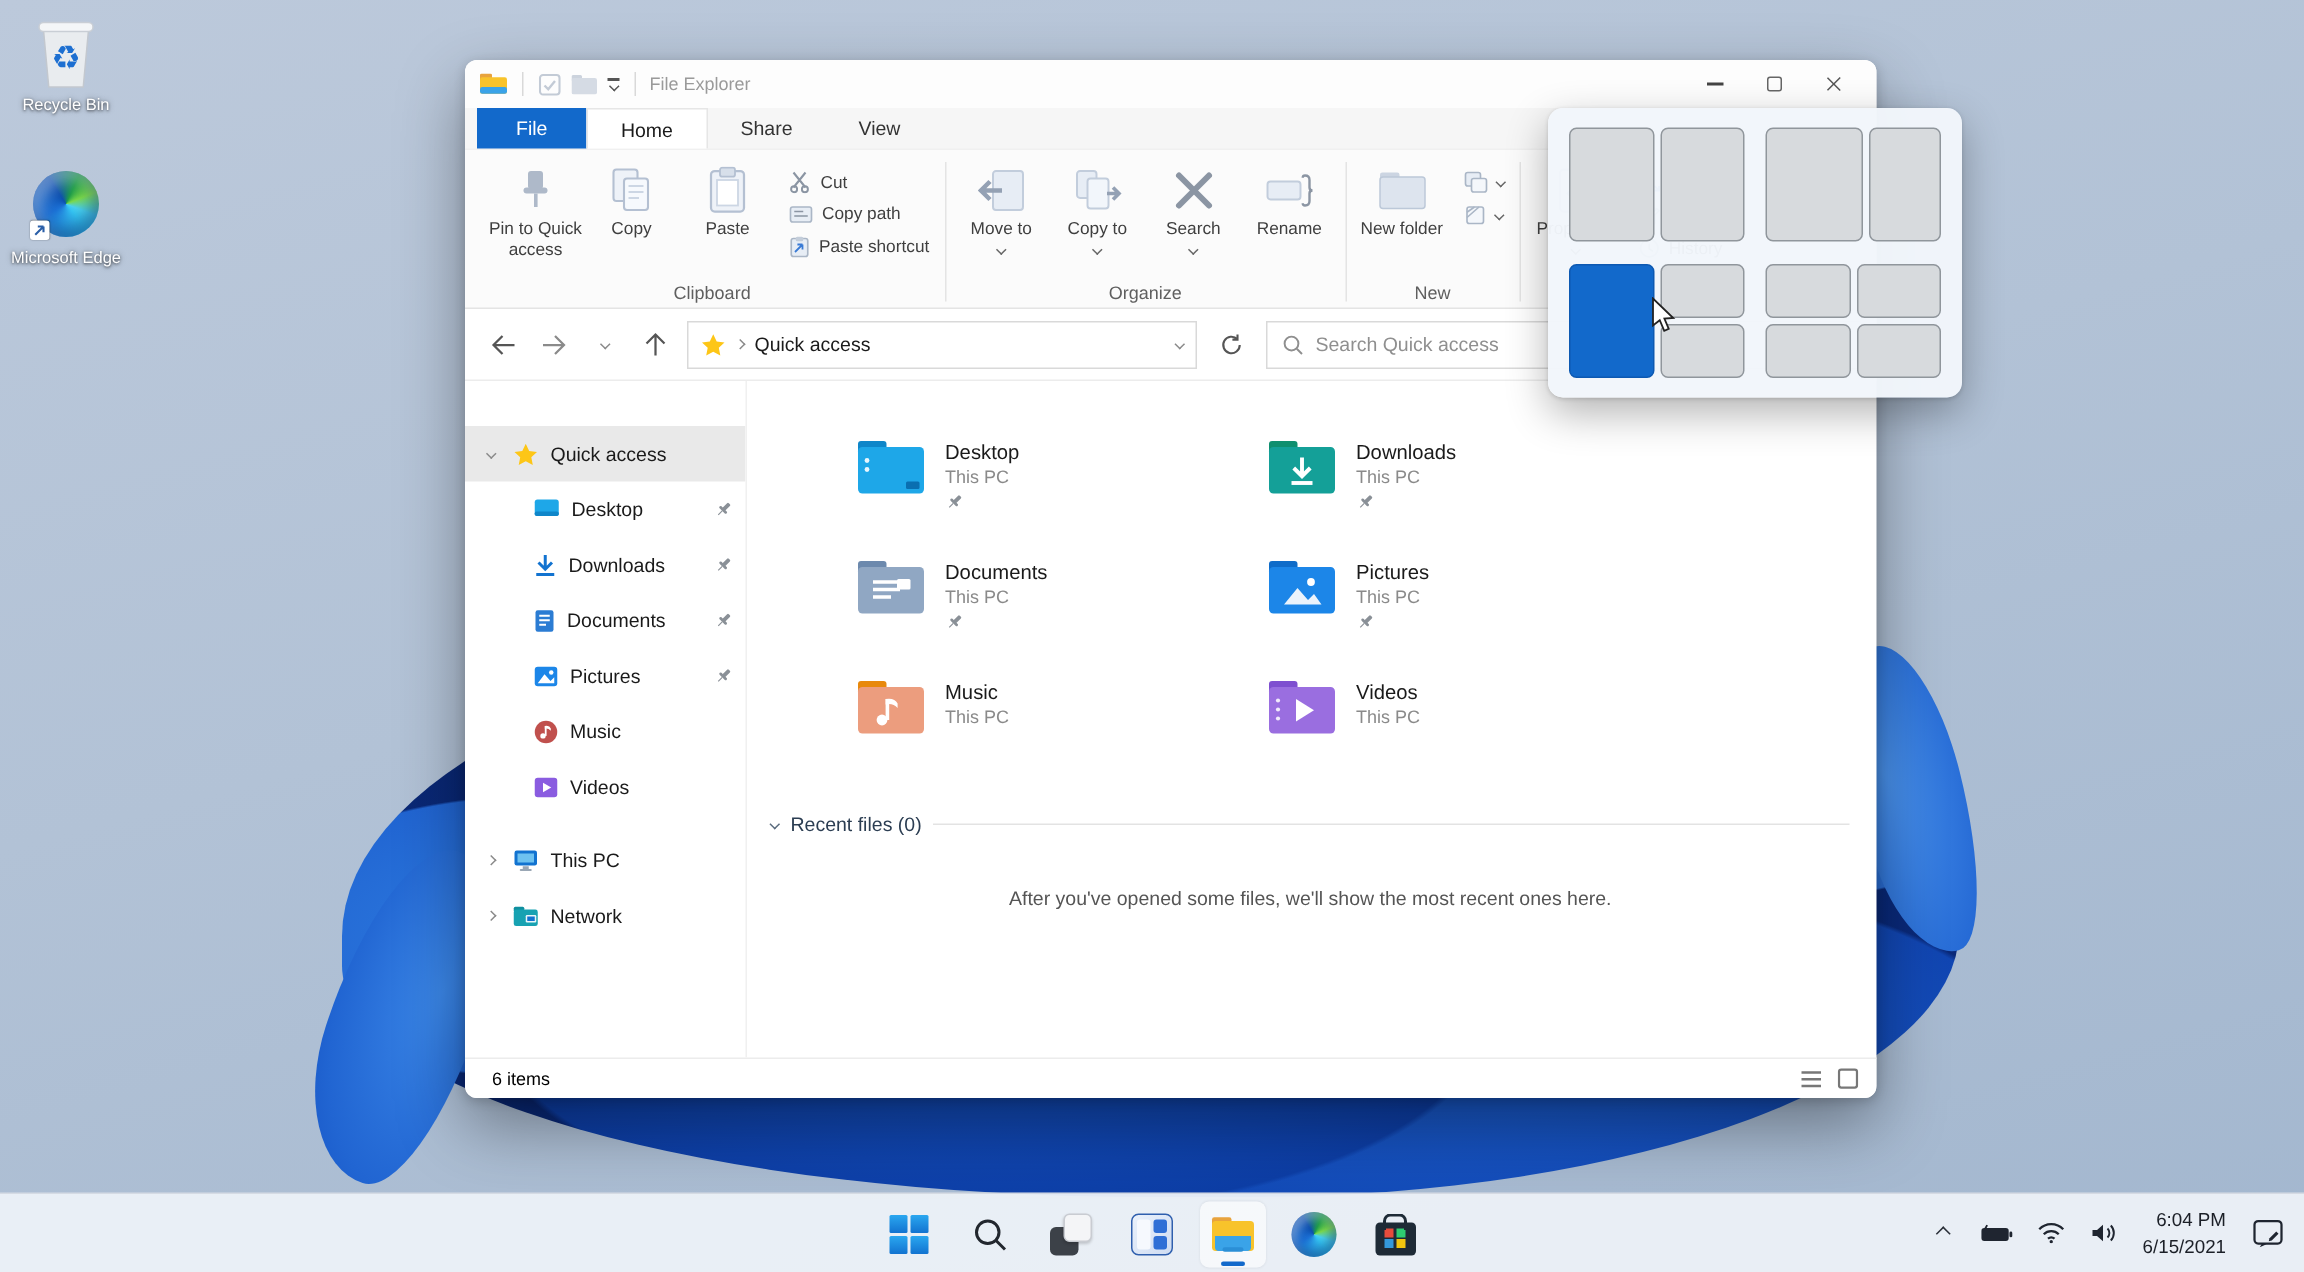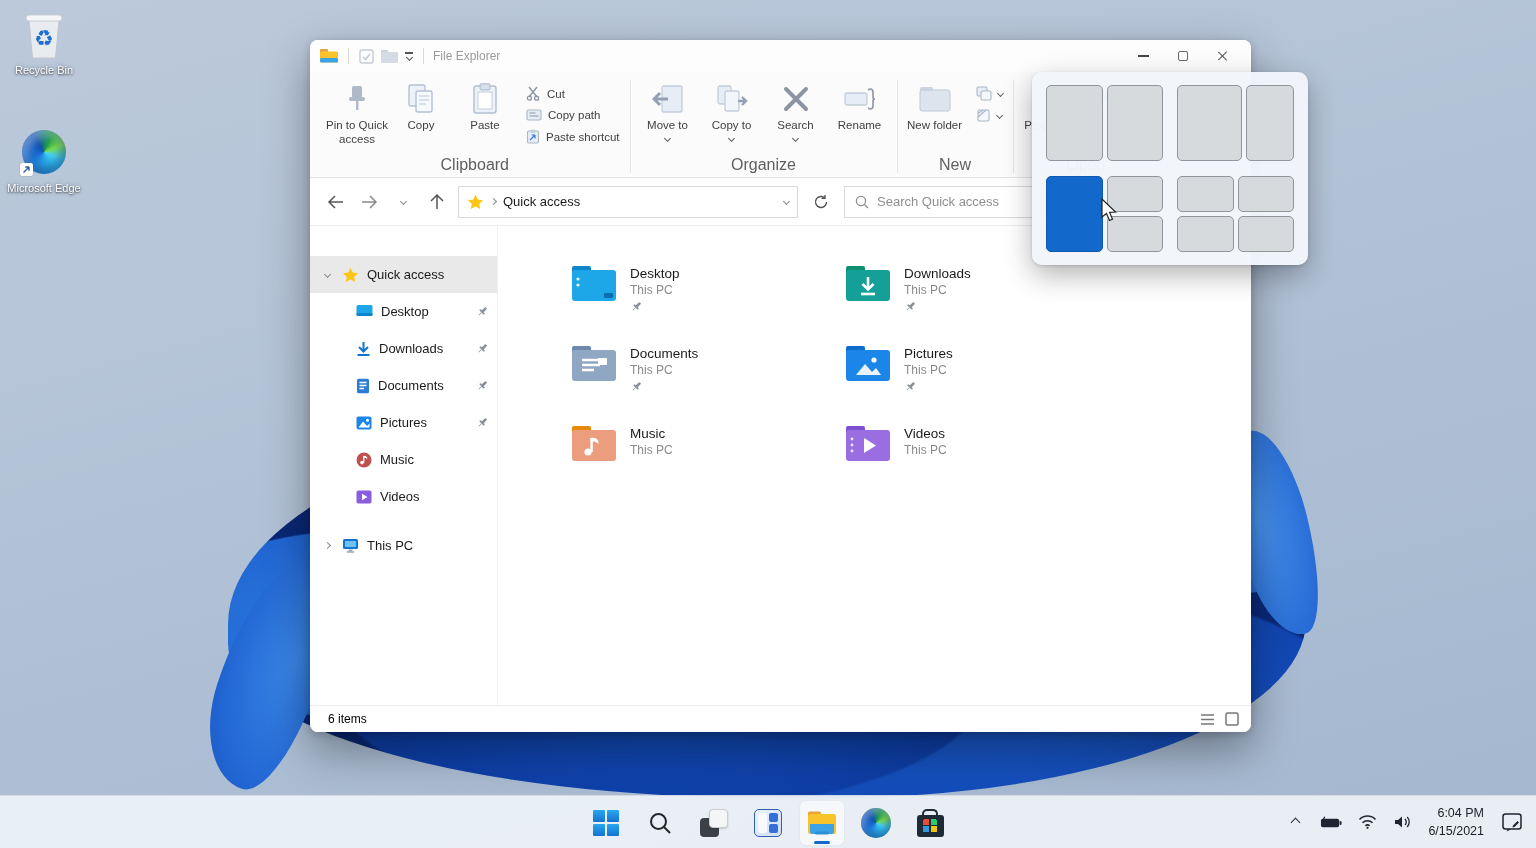--- a/index.html
+++ b/index.html
@@ -50,21 +50,21 @@
   .caption-glyph-close::before { transform:rotate(45deg); } .caption-glyph-close::after { transform:rotate(-45deg); }
 
   .tabstrip { height:28px; background:#f6f6f6; display:flex; align-items:stretch; padding-left:8px; flex:0 0 auto; border-bottom:1px solid #f0f0f0; }
   .tab { padding:0 22px; display:flex; align-items:center; font-size:13px; color:#333; }
   .tab.file { background:#1269cb; color:#fff; padding:0 26px; }
   .tab.active { background:#fff; color:#1a1a1a; border:1px solid #e6e6e6; border-bottom:none; }
 
   .ribbon { height:106px; background:#fbfbfb; border-bottom:1px solid #e4e4e4; display:flex; padding:4px 4px 0 10px; flex:0 0 auto; }
   .rgroup { display:flex; flex-direction:column; padding:0 6px; }
   .rgroup-body { flex:1; display:flex; align-items:flex-start; gap:2px; }
-  .rgroup-label { text-align:center; font-size:16px; color:#5f5f5f; padding:2px 0 3px; }
+  .rgroup-label { text-align:center; font-size:12px; color:#5f5f5f; padding:2px 0 3px; }
   .rsep { width:1px; background:#e4e4e4; margin:4px 0; }
   .rbtn-lg { width:62px; min-width:54px; display:flex; flex-direction:column; align-items:center; padding-top:6px; gap:3px; }
   .rbtn-lg .ic { height:34px; display:flex; align-items:center; justify-content:center; }
   .rbtn-lg .tx { font-size:11.5px; color:#3f3f3f; text-align:center; line-height:1.2; }
   .rsmall-col { display:flex; flex-direction:column; justify-content:flex-start; gap:7px; padding:10px 4px 0 8px; }
   .rbtn-sm { display:flex; align-items:center; gap:6px; font-size:11.5px; color:#3f3f3f; white-space:nowrap; }
 
   .navbar { height:48px; display:flex; align-items:center; padding:0 10px 0 12px; gap:8px; border-bottom:1px solid #ececec; background:#fff; flex:0 0 auto; }
   .nav-arrow { width:26px; height:26px; display:flex; align-items:center; justify-content:center; color:#555; font-size:16px; }
   .chev { display:inline-block; width:7px; height:7px; border-right:1.6px solid #777; border-bottom:1.6px solid #777; }
@@ -156,21 +156,21 @@
         <span>
           <svg width="46" height="52" viewBox="0 0 46 52">
             <path d="M8 12 L38 12 L34.5 50 L11.5 50 Z" fill="#e9ecef" stroke="#c3c8cf" stroke-width="1"></path>
             <rect x="5" y="7" width="36" height="6" rx="3" fill="#f4f6f8" stroke="#c9ced5" stroke-width="1"></rect>
             <text x="23" y="38" font-size="22" text-anchor="middle" fill="#1d6fd1" font-family="inherit">♻</text>
           </svg>
         </span>
       </div>
       <div class="lbl">Recycle Bin</div>
     </div>
-    <div class="desk-icon" style="left: 2px; top: 126px;">
+    <div class="desk-icon" style="left: 2px; top: 110px;">
       <div class="glyph">
         <div class="edge-circle"></div>
         <span class="shortcut-badge">
           <svg width="9" height="9" viewBox="0 0 9 9">
             <path d="M1.5 7.5 L7 2 M7 2 H3.2 M7 2 V5.8" stroke="#2b5fa8" stroke-width="1.4" fill="none"></path>
           </svg>
         </span>
       </div>
       <div class="lbl">Microsoft Edge</div>
     </div>
@@ -212,20 +212,26 @@
         </div>
       <div class="caption-btn">
           <span class="caption-glyph-max"></span>
         </div>
       <div class="caption-btn">
           <span class="caption-glyph-close"></span>
         </div>
     </div>
   </div>
 
+  <div class="tabstrip" id="tabstrip">
+      <div class="tab file">File</div>
+      <div class="tab active">Home</div>
+      <div class="tab">Share</div>
+      <div class="tab">View</div>
+    </div>
 
   <div class="ribbon" id="ribbon">
       <div class="rgroup">
         <div class="rgroup-body">
           <div class="rbtn-lg">
             <span class="ic">
               <svg width="26" height="30" viewBox="0 0 26 30">
                 <g fill="#aeb9c9">
                   <rect x="8" y="2" width="10" height="12" rx="2"></rect>
                   <rect x="5" y="13" width="16" height="4" rx="2"></rect>
@@ -579,20 +585,34 @@
           <span>
             <svg width="17" height="15" viewBox="0 0 17 15">
               <rect x="1" y="1" width="15" height="10" rx="1.5" fill="#1273d0"></rect>
               <rect x="3" y="3" width="11" height="6" fill="#6ec2f0"></rect>
               <rect x="6.5" y="11.5" width="4" height="2" fill="#9aa7b5"></rect>
               <rect x="4.5" y="13.3" width="8" height="1.4" rx="0.7" fill="#9aa7b5"></rect>
             </svg>
           </span>
           <span>This PC</span>
         </div>
+        <div class="side-item">
+          <span class="chevbox">
+            <span class="chev right sm" style="border-color:#8a8a8a;"></span>
+          </span>
+          <span>
+            <svg width="17" height="14" viewBox="0 0 17 14">
+              <rect x="0.5" y="0.5" width="7" height="3.4" rx="1" fill="#0f8f9f"></rect>
+              <rect x="0.5" y="2.4" width="16" height="11" rx="1.6" fill="#17a2b2"></rect>
+              <rect x="8.5" y="6" width="7" height="5" rx="0.8" fill="#e8f6f8"></rect>
+              <rect x="9.5" y="7" width="5" height="3" fill="#1273d0"></rect>
+            </svg>
+          </span>
+          <span>Network</span>
+        </div>
       </div>
     <div class="main">
       <div class="tiles" id="tiles">
           <div class="tile">
             <span class="ficon">
               <svg width="48" height="40" viewBox="0 0 48 40">
     <rect x="2" y="2" width="19" height="9" rx="2" fill="#0f86c9"></rect>
     <rect x="2" y="6" width="44" height="31" rx="3" fill="#1ea7e8"></rect>
                 <circle cx="8" cy="15" r="1.6" fill="#fff" opacity=".9"></circle>
                 <circle cx="8" cy="21" r="1.6" fill="#fff" opacity=".9"></circle>
@@ -709,20 +729,28 @@
                 <path d="M20 14 L32 21.5 L20 29 Z" fill="#fff"></path>
               </svg>
             </span>
       <span>
         <div class="tname">Videos</div>
         <div class="tloc">This PC</div>
 
       </span>
           </div>
         </div>
+      <div class="recent-wrap">
+        <div class="sect-head">
+          <span class="chev down sm" style="border-color:#5a6b7d;"></span>
+          <span class="sect-title">Recent files (0)</span>
+          <span class="sect-line"></span>
+        </div>
+        <div class="empty-msg">After you've opened some files, we'll show the most recent ones here.</div>
+      </div>
     </div>
   </div>
 
   <div class="statusbar">
     <span class="status-count">6 items</span>
     <div class="status-views">
       <span>
         <svg width="15" height="13" viewBox="0 0 15 13">
             <path d="M1 2 H14 M1 6.5 H14 M1 11 H14" stroke="#777" stroke-width="1.6"></path>
           </svg>

